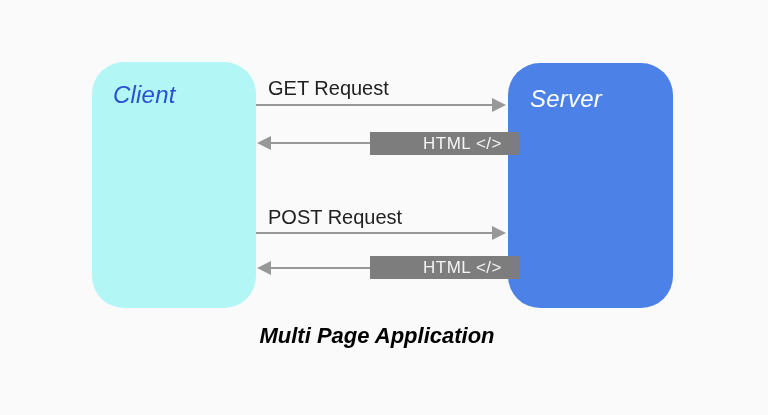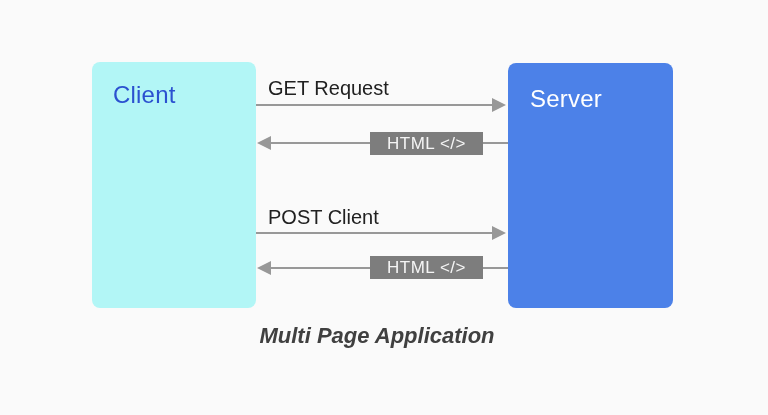--- a/index.html
+++ b/index.html
@@ -10,21 +10,22 @@
   .canvas {
     position: relative;
     width: 768px;
     height: 415px;
     background: #FAFAFA;
     overflow: hidden;
   }
   
   .node {
     position: absolute;
-    border-radius: 8px;
+    border-radius: 32px;
+    font-style: italic;
   }
   .node-client {
     left: 92px;
     top: 62px;
     width: 164px;
     height: 246px;
     background: #B2F6F6;
   }
   .node-server {
     left: 508px;
@@ -87,34 +88,35 @@
     width: 113px;
     height: 23px;
     background: #7D7D7D;
     color: #F5F5F5;
     font-size: 17px;
     display: flex;
     align-items: center;
     justify-content: center;
     letter-spacing: 0.5px;
     z-index: 2;
+    padding-left: 36px;
   }
   .box-get-response  { top: 132px; }
   .box-post-response { top: 256px; }
   
   .diagram-title {
     position: absolute;
     left: 377px;
     top: 323px;
     transform: translateX(-50%);
     white-space: nowrap;
     font-size: 22px;
     font-weight: bold;
     font-style: italic;
-    color: #404040;
+    color: #000000;
   }
 </style>
 </head>
 <body>
 
 <div class="canvas">
 
   <div class="node node-client">
     <span class="node-label client-label">Client</span>
   </div>
@@ -124,21 +126,21 @@
   </div>
 
   <div class="flow-label label-get">GET Request</div>
   <div class="arrow-line line-get"></div>
   <div class="arrow-head head-right head-get"></div>
 
   <div class="arrow-line line-get-response"></div>
   <div class="arrow-head head-left head-get-response"></div>
   <div class="response-box box-get-response">HTML &lt;/&gt;</div>
 
-  <div class="flow-label label-post">POST Client</div>
+  <div class="flow-label label-post">POST Request</div>
   <div class="arrow-line line-post"></div>
   <div class="arrow-head head-right head-post"></div>
 
   <div class="arrow-line line-post-response"></div>
   <div class="arrow-head head-left head-post-response"></div>
   <div class="response-box box-post-response">HTML &lt;/&gt;</div>
 
   <div class="diagram-title">Multi Page Application</div>
 
 </div>

